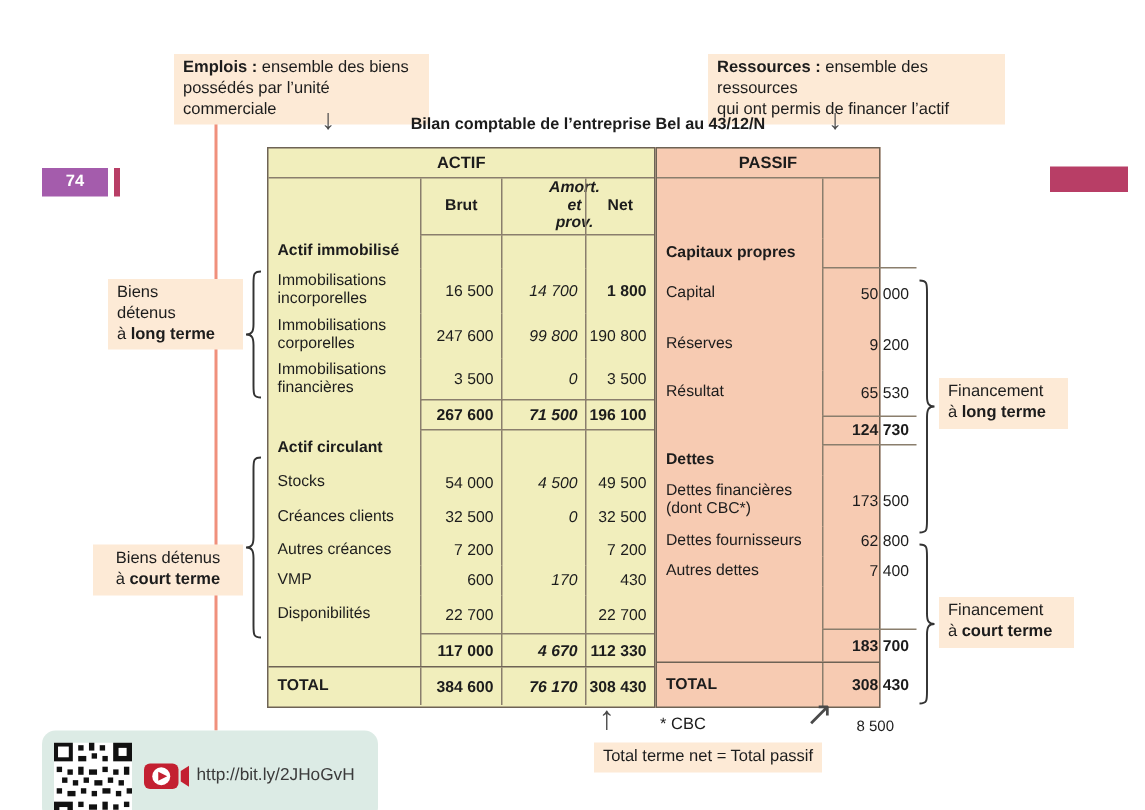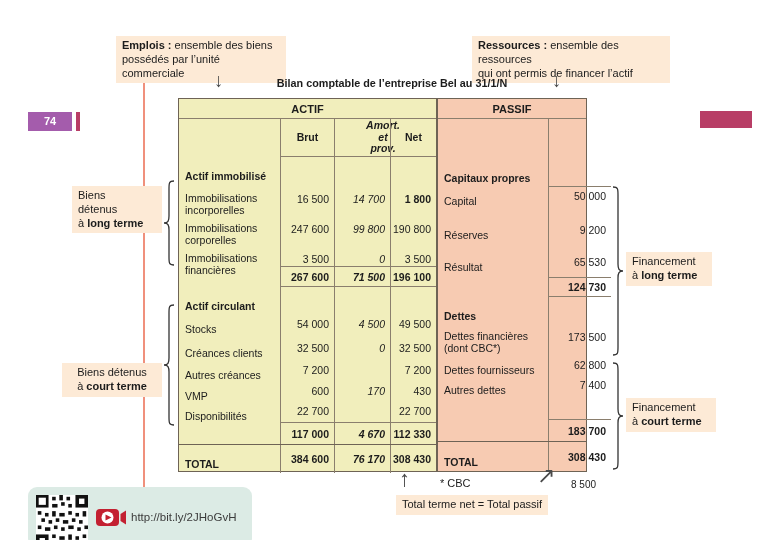--- a/index.html
+++ b/index.html
@@ -42,21 +42,21 @@
   .tbl{border:1.4px solid var(--outer);}
   .thead{height:20px;display:flex;align-items:center;justify-content:center;
          font-weight:bold;font-size:11px;border-bottom:1px solid var(--line);}
   .actif-bg{background:var(--yellow);}
   .passif-bg{background:var(--salmon);}
   #actif-tbl{width:259px;}
   #passif-tbl{width:150px;}
 
   .arow{display:grid;grid-template-columns:101px 54px 56px 46px;font-size:10.5px;}
   .prow{display:grid;grid-template-columns:110px 63px;font-size:10.5px;}
-  .lcell{display:flex;align-items:center;padding:2px 2px 2px 6px;white-space:pre-line;line-height:1.12;margin-top:12px;}
+  .lcell{display:flex;align-items:center;padding:2px 2px 2px 6px;white-space:pre-line;line-height:1.12;}
   .ncell{display:flex;align-items:center;justify-content:flex-end;padding-right:5px;
          border-left:1px solid var(--line);white-space:nowrap;}
   .ital{font-style:italic;padding-left:41px;}
   .strong{font-weight:bold;}
   .section .lcell{font-weight:bold;}
   .subr .ncell{border-top:1px solid var(--line);border-bottom:1px solid var(--line);font-weight:bold;}
   .subr.nb .ncell{border-bottom:none;}
   .totalr{border-top:1.3px solid var(--outer);text-align:center;}
   .totalr .lcell,.totalr .ncell{font-weight:bold;}
   .colhead{height:38px;}
@@ -95,21 +95,21 @@
   <div class="abs" id="badge-tick"></div>
   <div class="abs" id="right-bar"></div>
   <div class="abs" id="red-line"></div>
 
   <div class="abs note" id="emplois"><b>Emplois :</b> <span>ensemble des biens
 possédés par l’unité commerciale</span></div>
   <div class="abs note" id="ressources"><b>Ressources :</b> <span>ensemble des ressources
 qui ont permis de financer l’actif</span></div>
   <span class="abs arrow" id="arr-down-1">↓</span>
   <span class="abs arrow" id="arr-down-2">↓</span>
-  <div class="abs" id="title">Bilan comptable de l’entreprise Bel au 31/1/N</div>
+  <div class="abs" id="title">Bilan comptable de l’entreprise Bel au 43/12/N</div>
 
   <div class="abs" id="table-wrap">
 
     <div class="tbl actif-bg" id="actif-tbl">
       <div class="thead">ACTIF</div>
       <div class="arow colhead">
         <div class="lcell"></div>
         <div class="ncell">Brut</div>
         <div class="ncell ital">Amort.
 et prov.</div>

